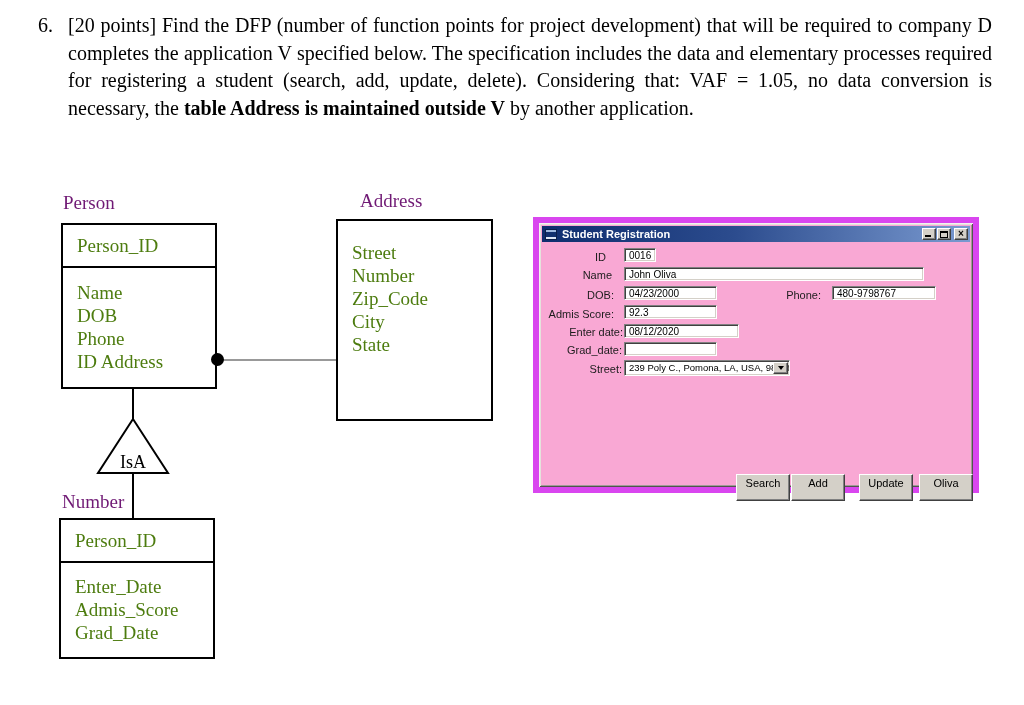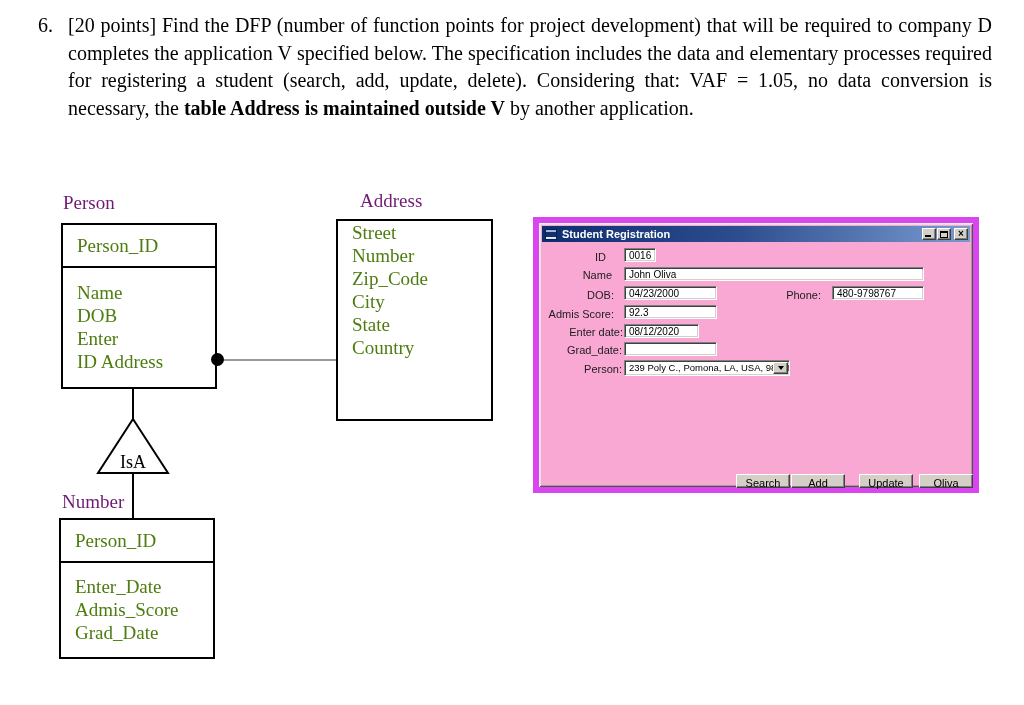--- a/index.html
+++ b/index.html
@@ -22,21 +22,21 @@
   .attrs div { line-height:23px; }
 
   #lbl-person  { left:63px;  top:192px; }
   #box-person  { left:61px;  top:223px; width:156px; height:166px; }
   #box-person .pk { height:43px; }
   #box-person .attrs { padding-top:13px; }
 
   #lbl-address { left:340px; top:190px;margin-left:20px; }
   #box-address { left:336px; top:219px; width:157px; height:202px; }
   #box-address .pk { height:46px; }
-  #box-address .attrs { padding-top:0; }
+  #box-address .attrs { padding-top:20px; }
 
   #lbl-student { left:62px;  top:491px; }
   #box-student { left:59px;  top:518px; width:156px; height:141px; }
   #box-student .pk { height:43px; }
   #box-student .attrs { padding-top:12px; }
 
   .vline { position:absolute; width:2px; background:#000; }
   #vline-person-isa   { left:132px; top:388px; height:31px; }
   #vline-isa-student  { left:132px; top:471px; height:47px; }
   #hline-person-address { position:absolute; left:222px; top:359px; width:114px; height:2px; background:#999; }
@@ -80,67 +80,66 @@
   .lb-addr  {left:5px;  top:140px; width:78px;}
 
   .win-input { position:absolute; height:14px; background:#fff;
                border:1px solid; border-color:#808080 #fff #fff #808080;
                box-shadow: inset 1px 1px 0 #404040, inset -1px -1px 0 #d4d0c8;
                font:10px/11px "Liberation Sans", sans-serif; color:#000;
                padding:1px 0 0 4px; white-space:nowrap; overflow:hidden; }
   .in-id    {left:85px;  top:25px;  width:32px;}
   .in-name  {left:85px;  top:44px;  width:300px;}
   .in-dob   {left:85px;  top:63px;  width:93px;}
-  .in-phone {left:293px; top:63px;  width:92px;}
+  .in-phone {left:293px; top:63px;  width:104px;}
   .in-admis {left:85px;  top:82px;  width:93px;}
-  .in-enter {left:85px;  top:101px; width:75px;}
+  .in-enter {left:85px;  top:101px; width:115px;}
   .in-grad  {left:85px;  top:119px; width:93px;}
   .in-addr  {left:85px;  top:137px; width:166px; height:16px; font-size:9.5px; padding-right:17px; }
 
   .combo-btn { position:absolute; right:1px; top:1px; bottom:1px; width:15px; background:#d4d0c8;
                border:1px solid; border-color:#fff #404040 #404040 #fff;
                box-shadow: inset -1px -1px 0 #808080;
                display:flex; align-items:center; justify-content:center; cursor:default; }
   .combo-arrow { width:0; height:0; border-left:3px solid transparent; border-right:3px solid transparent;
                  border-top:4px solid #000; }
 
-  .win-btn { position:absolute; top:251px; width:54px; height:14px; background:#d4d0c8;
+  .win-btn { position:absolute; top:251px; width:54px; height:27px; background:#d4d0c8;
              border:1px solid; border-color:#fff #404040 #404040 #fff;
              box-shadow: inset -1px -1px 0 #808080;
              font:11px/17px "Liberation Sans", sans-serif; color:#000; text-align:center; cursor:default; }
   .btn-search {left:197px;} .btn-add {left:252px;} .btn-update {left:320px;} .btn-delete {left:380px;}
 </style>
 </head>
 <body>
 
 <div class="question">
   <div class="qnum">6.</div>
   <div class="qtext"><span>[20 points] Find the DFP (number of function points for project development) that will be required to company D completes the application V specified below. The specification includes the data and elementary processes required for registering a student (search, add, update, delete). Considering that: VAF = 1.05, no data conversion is necessary, the </span><b>table Address is maintained outside V</b><span> by another application.</span></div>
 </div>
 
 <div class="ent-label" id="lbl-person">Person</div>
 <div class="ent-box" id="box-person">
   <div class="pk">Person_ID</div>
   <div class="attrs">
     <div>Name</div>
     <div>DOB</div>
-    <div>Enter</div>
+    <div>Phone</div>
     <div>ID Address</div>
   </div>
 </div>
 
 <div class="ent-label" id="lbl-address">Address</div>
 <div class="ent-box" id="box-address">
   <div class="attrs">
     <div>Street</div>
     <div>Number</div>
     <div>Zip_Code</div>
     <div>City</div>
     <div>State</div>
-    <div>Country</div>
   </div>
 </div>
 
 <div class="ent-label" id="lbl-student">Number</div>
 <div class="ent-box" id="box-student">
   <div class="pk">Person_ID</div>
   <div class="attrs">
     <div>Enter_Date</div>
     <div>Admis_Score</div>
     <div>Grad_Date</div>
@@ -189,21 +188,21 @@
 
   <div class="f-label lb-admis">Admis Score:</div>
   <div class="win-input in-admis">92.3</div>
 
   <div class="f-label lb-enter">Enter date:</div>
   <div class="win-input in-enter">08/12/2020</div>
 
   <div class="f-label lb-grad">Grad_date:</div>
   <div class="win-input in-grad"></div>
 
-  <div class="f-label lb-addr">Person:</div>
+  <div class="f-label lb-addr">Street:</div>
   <div class="win-input in-addr">
     <span>239 Poly C., Pomona, LA, USA, 98766</span>
     <span class="combo-btn">
       <span class="combo-arrow"></span>
     </span>
   </div>
 
   <div class="win-btn btn-search">Search</div>
   <div class="win-btn btn-add">Add</div>
   <div class="win-btn btn-update">Update</div>

